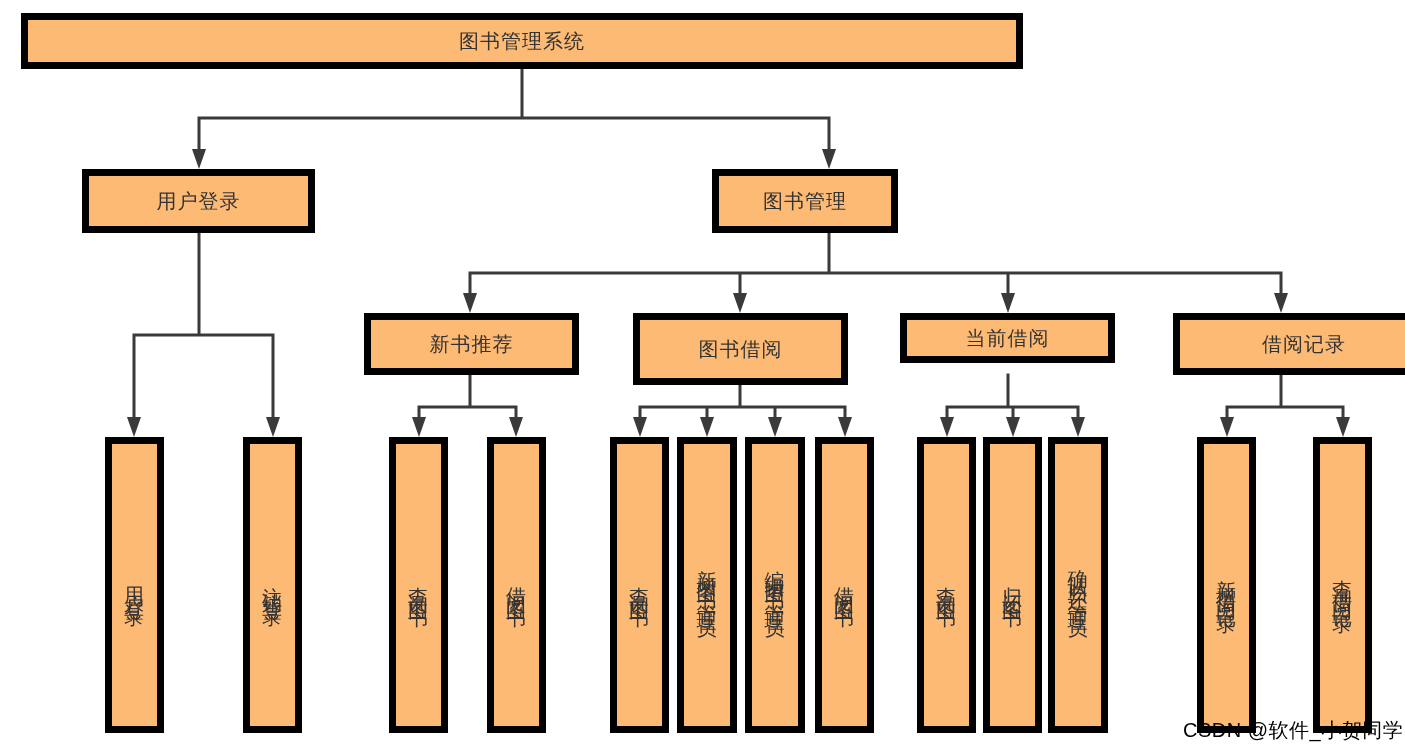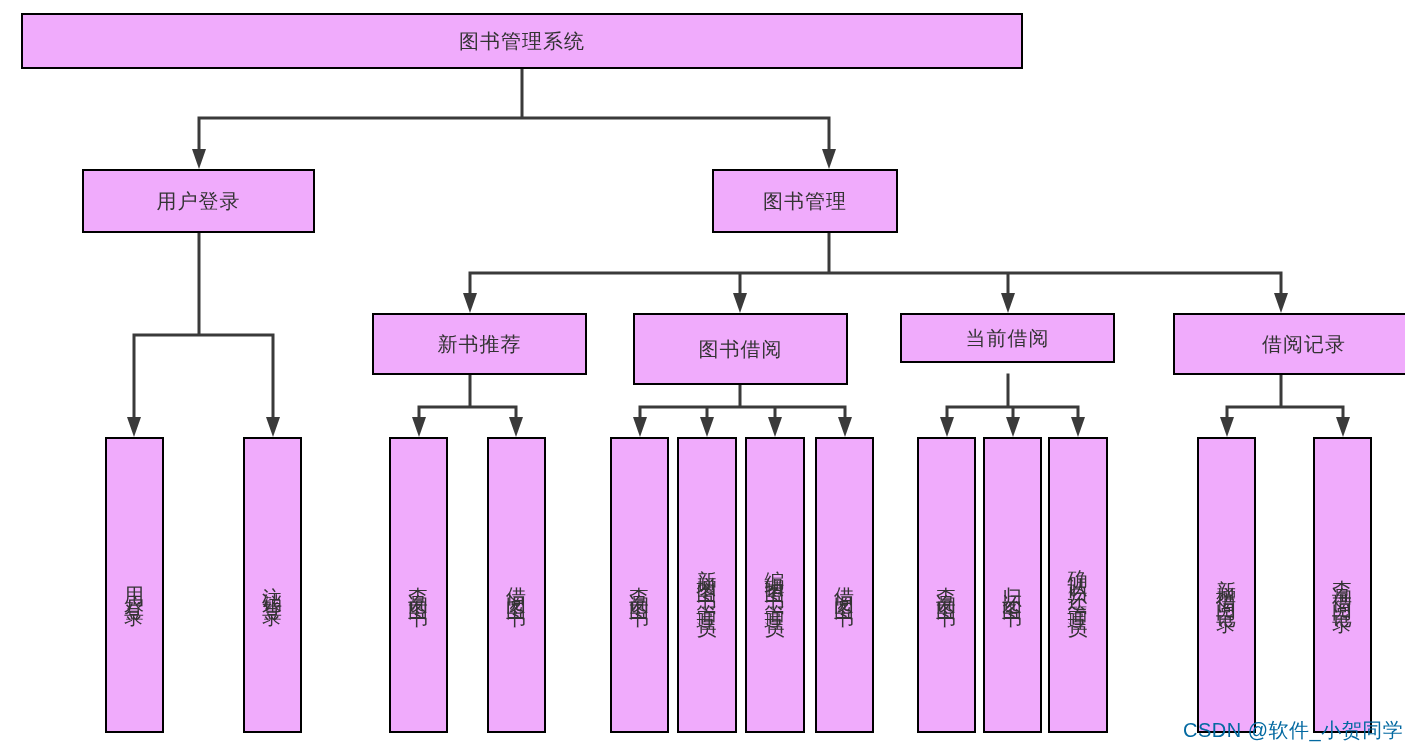--- a/index.html
+++ b/index.html
@@ -17,43 +17,43 @@
   }
   .wires {
     position: absolute;
     left: 0;
     top: 0;
     pointer-events: none;
   }
   .node {
     position: absolute;
     box-sizing: border-box;
-    background: #f0abfc;
-    border: 2px solid #000000;
+    background: #fdba74;
+    border: 7px solid #000000;
     display: flex;
     align-items: center;
     justify-content: center;
     color: #333333;
     font-size: 20px;
     letter-spacing: 1px;
     z-index: 2;
   }
   .node.leaf span {
     writing-mode: vertical-rl;
     text-orientation: mixed;
     line-height: 1;
     letter-spacing: 7px;
     white-space: nowrap;
   }
   .watermark {
     position: absolute;
     left: 1183px;
     top: 717px;
     font-size: 20px;
-    color: #0369a1;
+    color: #000000;
     letter-spacing: 0.5px;
     z-index: 3;
     white-space: nowrap;
   }
 </style>
 </head>
 <body>
 
 <div class="stage">
 
@@ -100,21 +100,21 @@
     <span>图书管理系统</span>
   </div>
 
   <div class="node" style="left:82px;top:169px;width:233px;height:64px">
     <span>用户登录</span>
   </div>
   <div class="node" style="left:712px;top:169px;width:186px;height:64px">
     <span>图书管理</span>
   </div>
 
-  <div class="node" style="left:372px;top:313px;width:215px;height:62px">
+  <div class="node" style="left:364px;top:313px;width:215px;height:62px">
     <span>新书推荐</span>
   </div>
   <div class="node" style="left:633px;top:313px;width:215px;height:72px">
     <span>图书借阅</span>
   </div>
   <div class="node" style="left:900px;top:313px;width:215px;height:50px">
     <span>当前借阅</span>
   </div>
   <div class="node" style="left:1173px;top:313px;width:262px;height:62px">
     <span>借阅记录</span>

